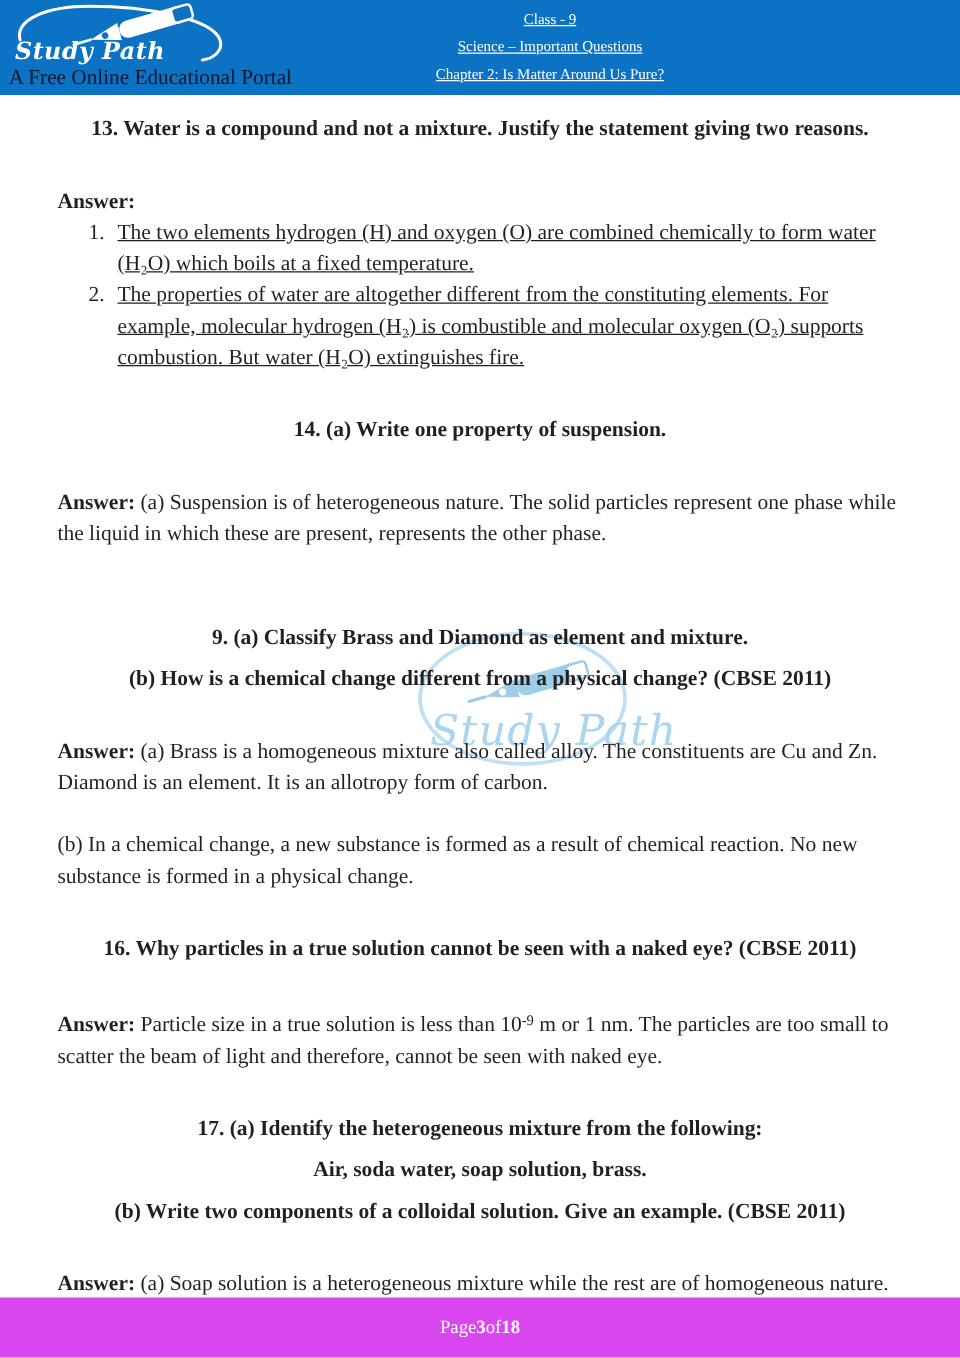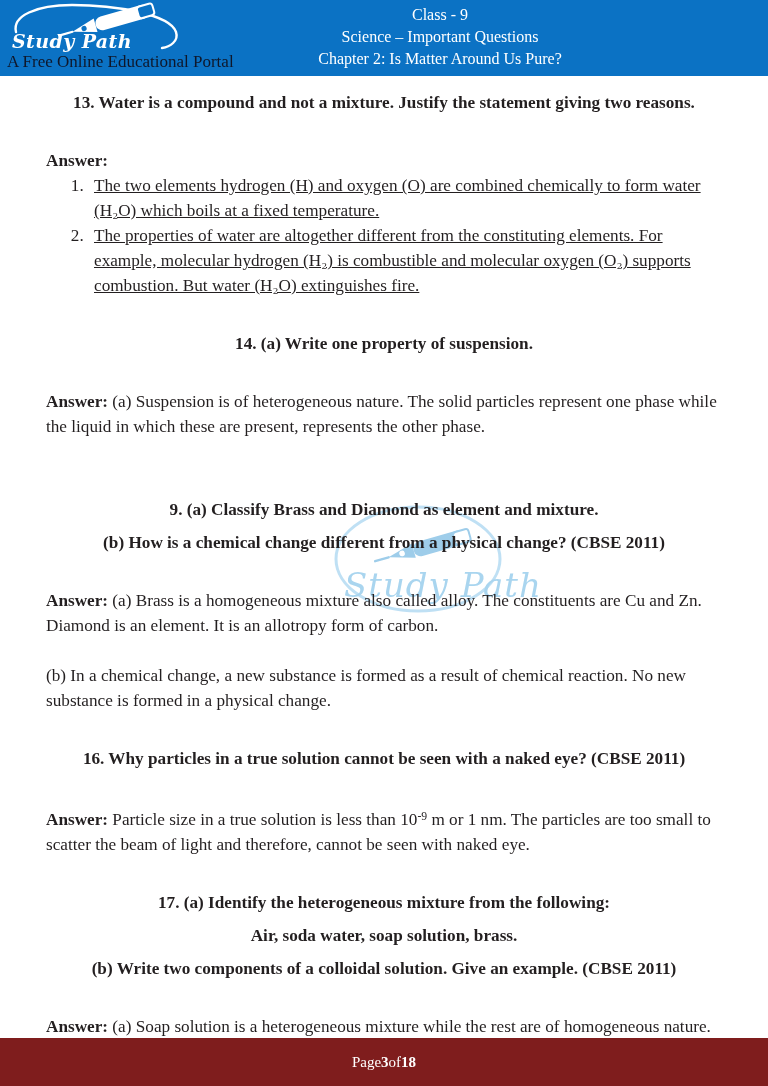--- a/index.html
+++ b/index.html
@@ -64,23 +64,24 @@
   .header-titles {
     position: absolute;
     left: 230px;
     top: 4px;
     width: 420px;
     text-align: center;
     color: #ffffff;
     font-family: "Liberation Serif", "DejaVu Serif", serif;
   }
   .header-titles div {
-    font-size: 16px;
+    font-size: 12px;
     line-height: 22px;
     white-space: nowrap;
+    text-decoration: underline;
   }
 
   
   .watermark {
     position: absolute;
     left: 318px;
     top: 503px;
     width: 200px;
     height: 120px;
     z-index: 0;
@@ -131,21 +132,21 @@
   .lbl { font-weight: bold; }
   sup { font-size: 0.68em; vertical-align: 0.42em; }
 
   
   .footer-bar {
     position: absolute;
     left: 0;
     top: 1038px;
     width: 768px;
     height: 48px;
-    background: #7f1d1d;
+    background: #d946ef;
     color: #ffffff;
     display: flex;
     align-items: center;
     justify-content: center;
     font-family: "Liberation Serif", "DejaVu Serif", serif;
     font-size: 15px;
   }
   .footer-bar .pg { font-weight: bold; }
 </style>
 </head>

